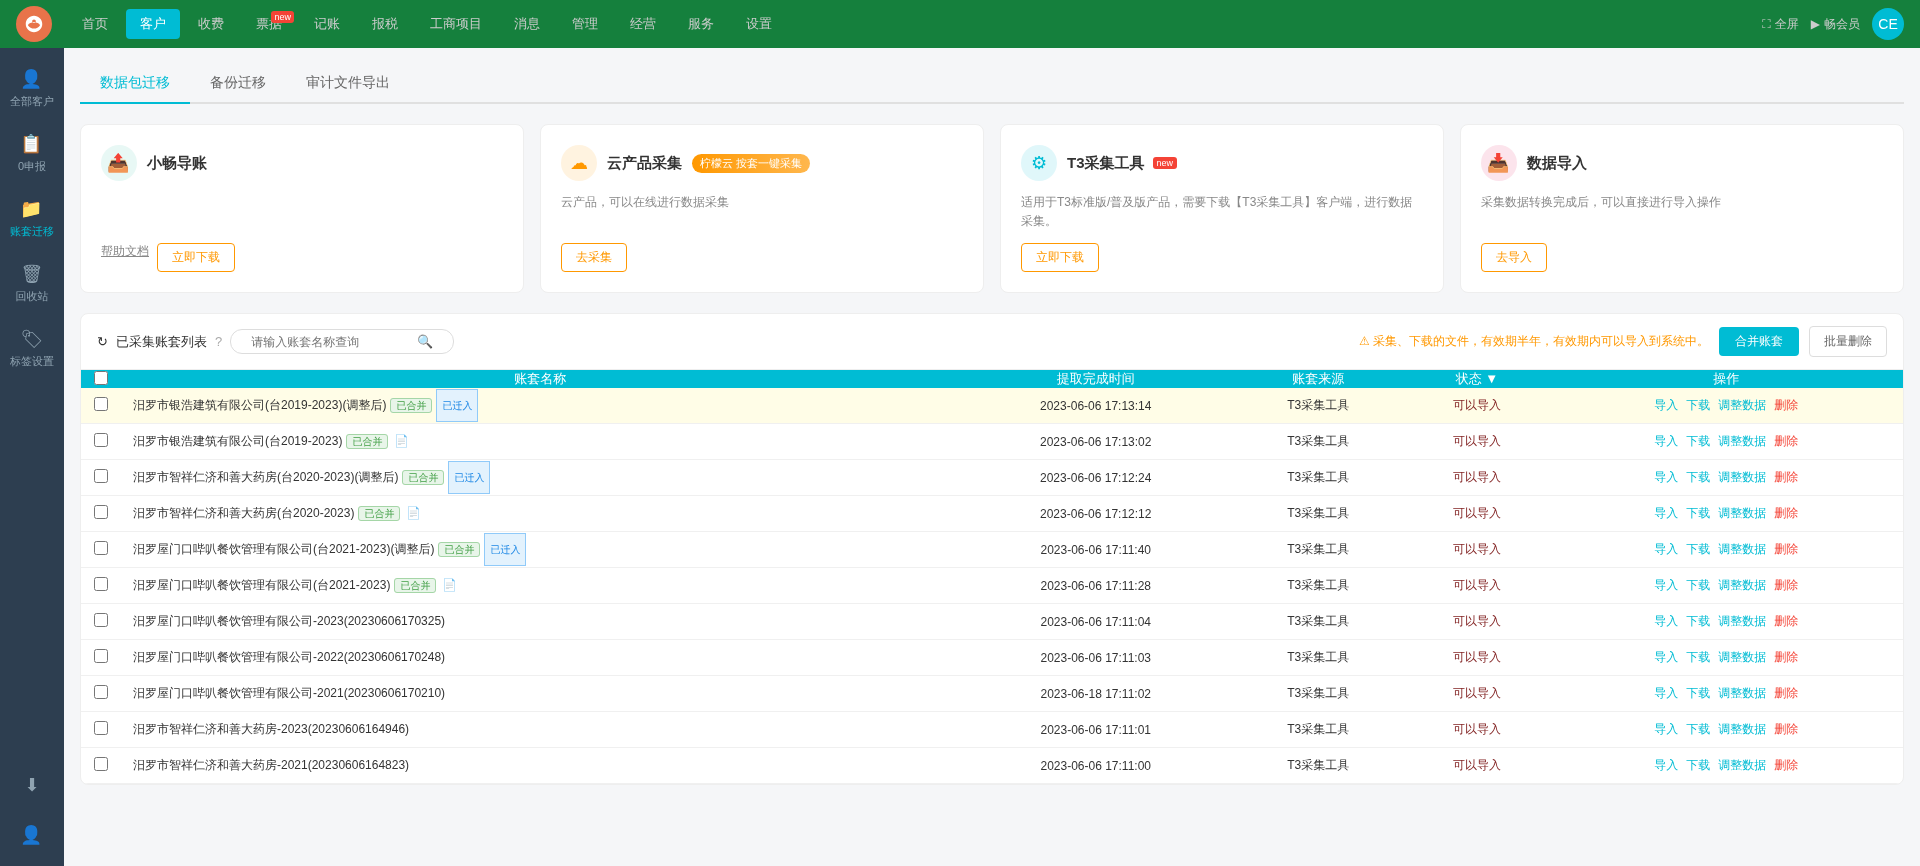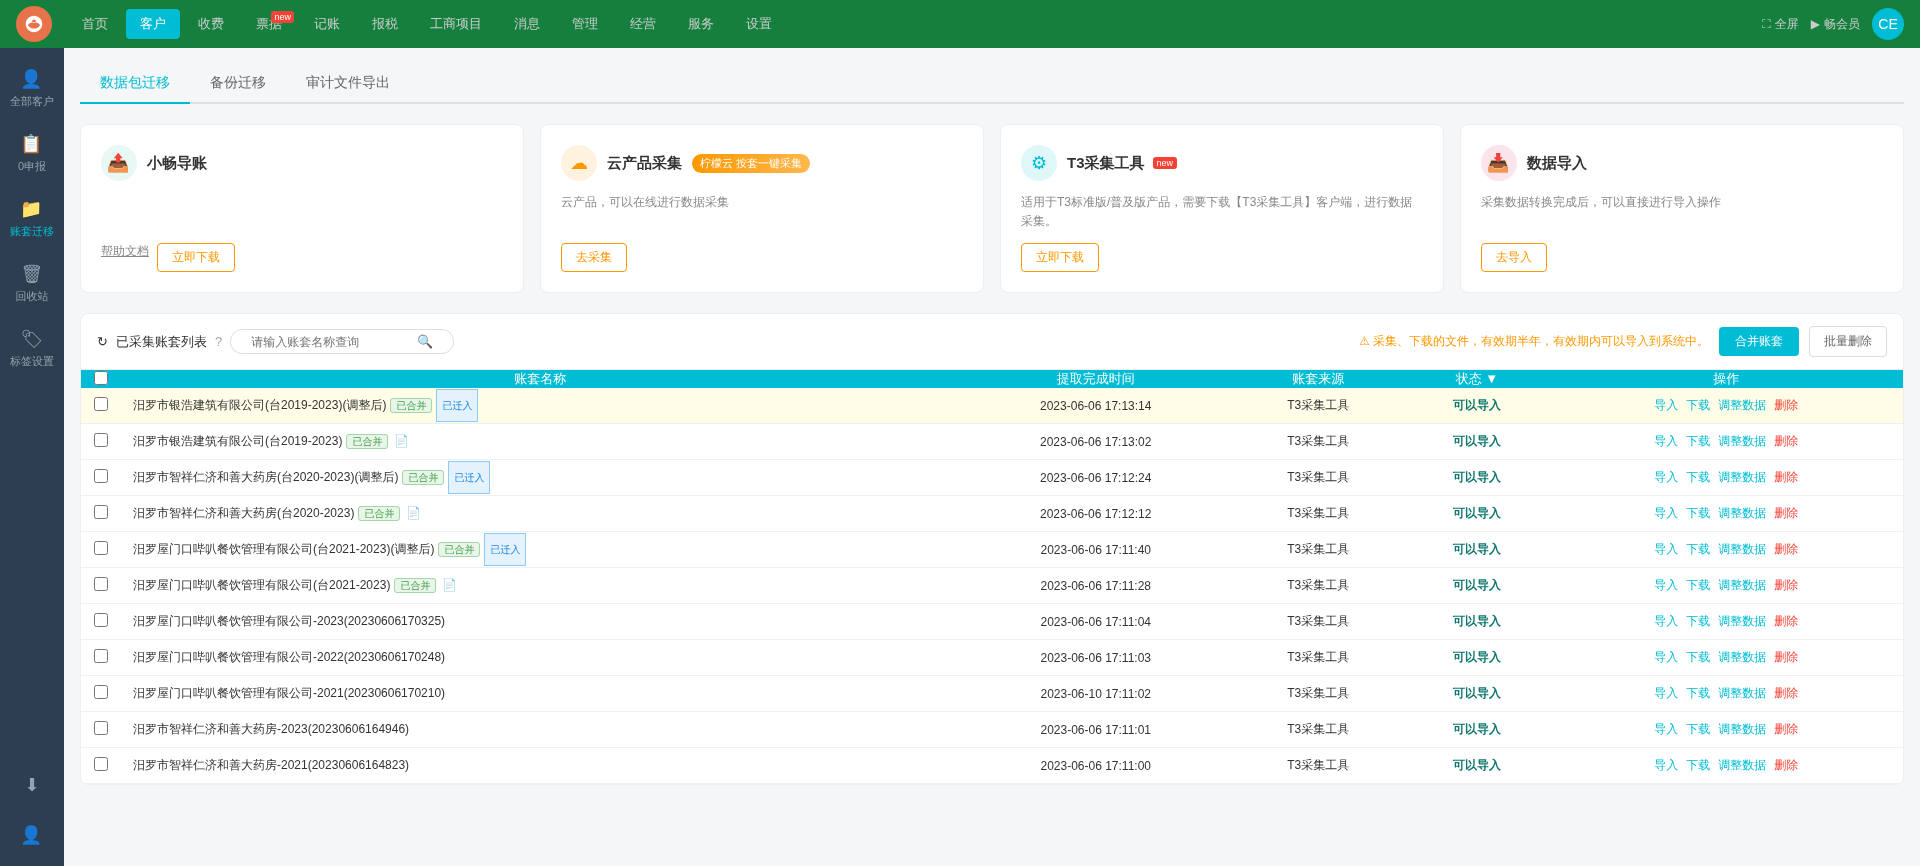--- a/index.html
+++ b/index.html
@@ -89,21 +89,21 @@
     }
     .data-table th:first-child { width: 40px; }
     .data-table td { padding: 9px 12px; border-bottom: 1px solid #f0f0f0; font-size: 12px; text-align: center; vertical-align: middle; }
     .data-table tr.highlighted td { background: #fffde7; }
     .row-name { text-align: left !important; }
     .tag-open { background: #e8f5e9; color: #43a047; border: 1px solid #a5d6a7; font-size: 10px; padding: 1px 5px; border-radius: 3px; margin-left: 4px; }
     .tag-finish { background: #e3f2fd; color: #1e88e5; border: 1px solid #90caf9; font-size: 10px; padding: 10px 5px; border-radius: 0; margin-left: 4px; }
     .file-icon { color: #aaa; margin-left: 6px; }
     .action-link { color: #00bcd4; cursor: pointer; margin: 0 4px; }
     .action-del { color: #f44336; cursor: pointer; margin: 0 4px; }
-    .status-importable { color: #0f766e; font-weight: bold; }
+    .status-importable { color: #7f1d1d; }
     input[type="checkbox"] { width: 14px; height: 14px; cursor: pointer; accent-color: #00bcd4; }
 
     .table-wrapper { max-height: 430px; overflow-y: auto; }
     .table-wrapper::-webkit-scrollbar { width: 6px; }
     .table-wrapper::-webkit-scrollbar-thumb { background: #ccc; border-radius: 3px; }
   </style>
 </head>
 <body>
 
 <div class="top-nav">
@@ -322,21 +322,21 @@
               <td><input type="checkbox" style=""></td>
               <td class="row-name"><span>汨罗屋门口哔叭餐饮管理有限公司-2022(20230606170248)</span></td>
               <td>2023-06-06 17:11:03</td>
               <td>T3采集工具</td>
               <td class="status-importable">可以导入</td>
               <td><span class="action-link">导入</span><span class="action-link">下载</span><span class="action-link">调整数据</span><span class="action-del">删除</span></td>
             </tr>
             <tr>
               <td><input type="checkbox" style=""></td>
               <td class="row-name"><span>汨罗屋门口哔叭餐饮管理有限公司-2021(20230606170210)</span></td>
-              <td>2023-06-10 17:11:02</td>
+              <td>2023-06-18 17:11:02</td>
               <td>T3采集工具</td>
               <td class="status-importable">可以导入</td>
               <td><span class="action-link">导入</span><span class="action-link">下载</span><span class="action-link">调整数据</span><span class="action-del">删除</span></td>
             </tr>
             <tr>
               <td><input type="checkbox" style=""></td>
               <td class="row-name"><span>汨罗市智祥仁济和善大药房-2023(20230606164946)</span></td>
               <td>2023-06-06 17:11:01</td>
               <td>T3采集工具</td>
               <td class="status-importable">可以导入</td>

